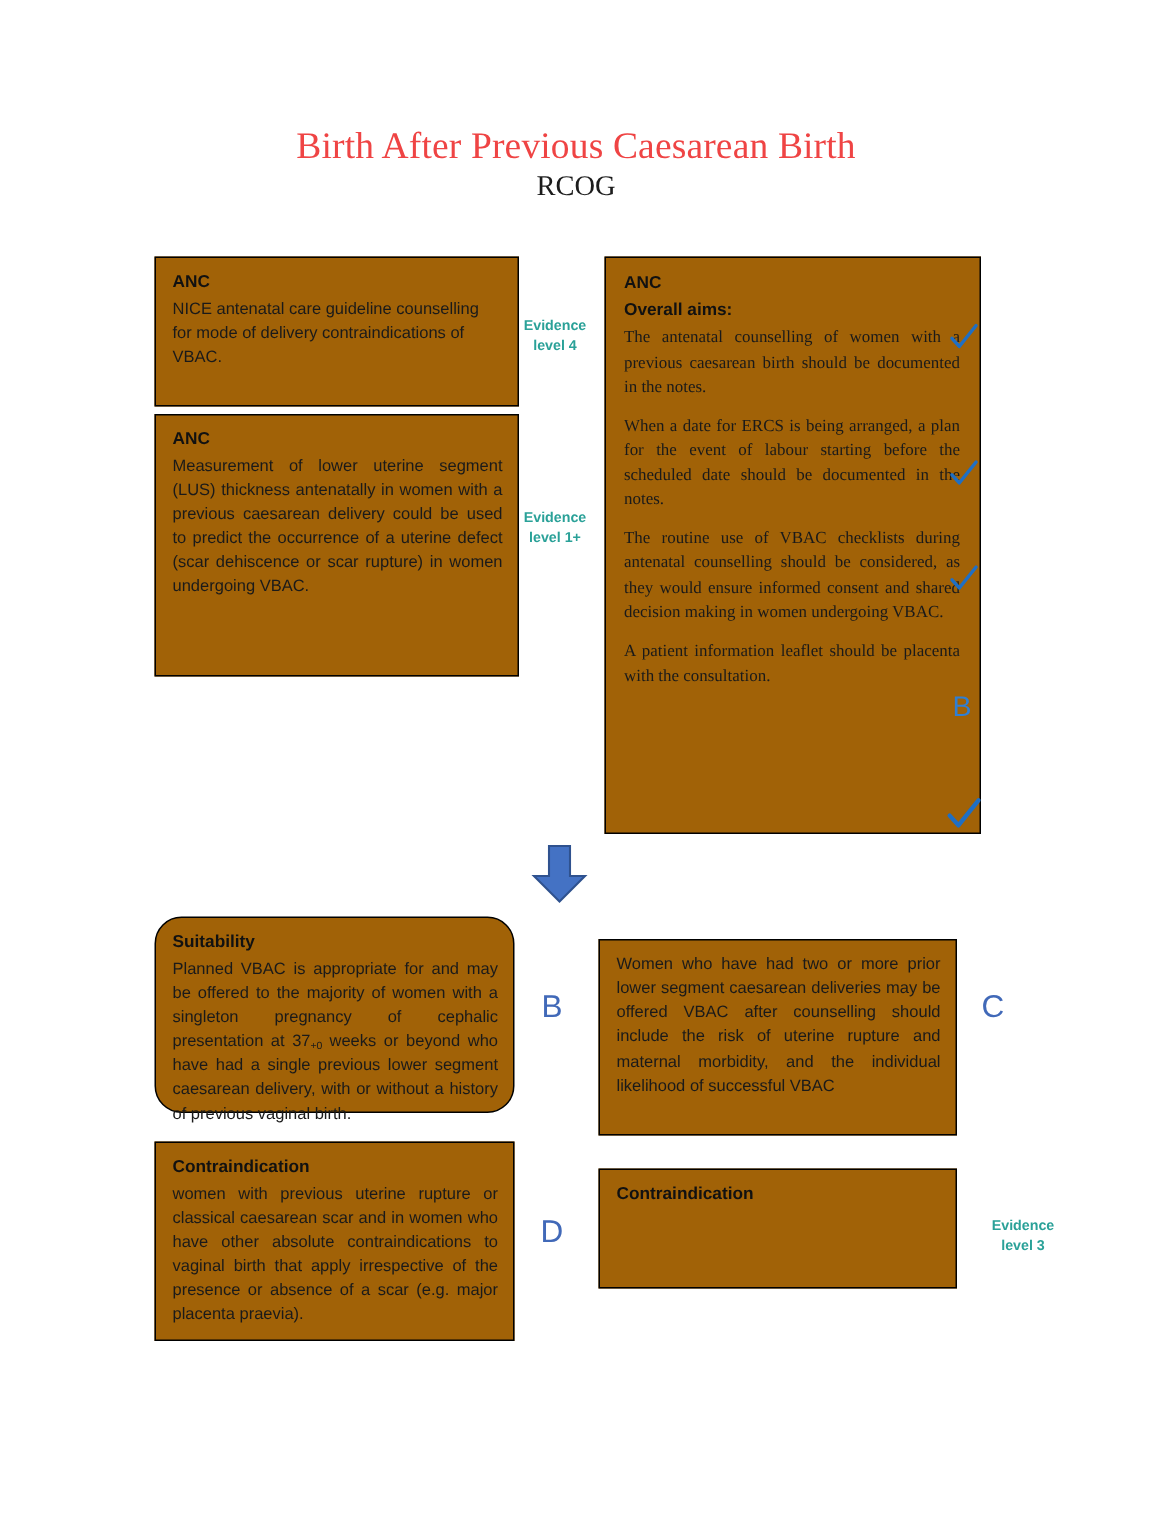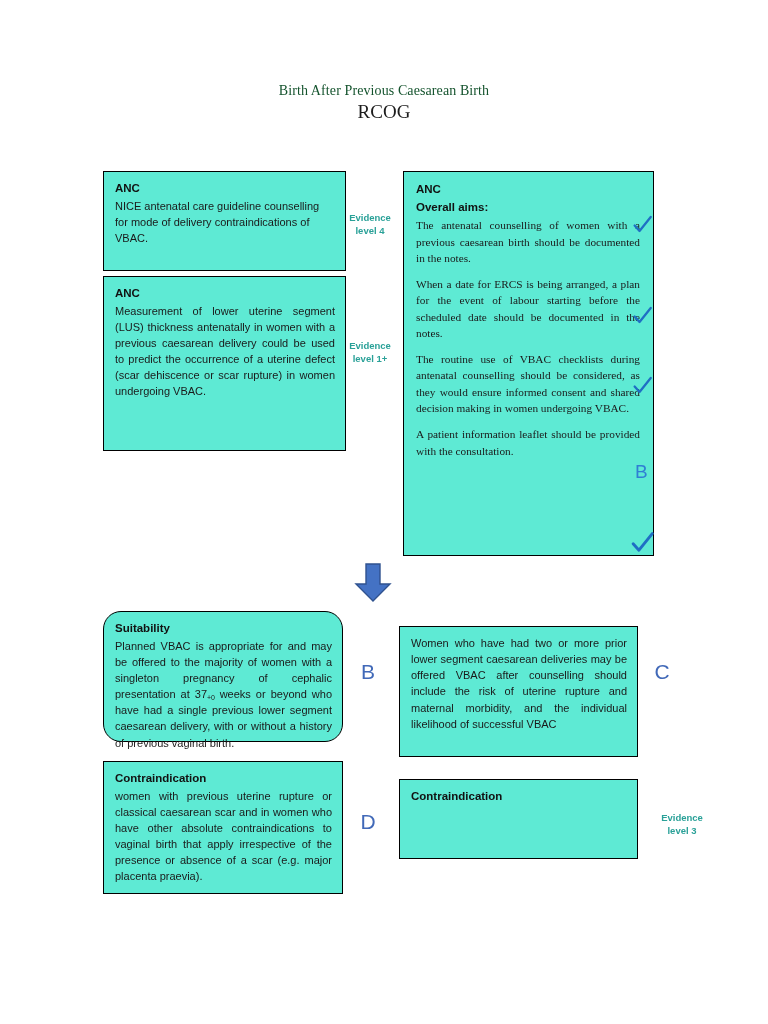--- a/index.html
+++ b/index.html
@@ -19,37 +19,37 @@
   
   #title-block {
     position: absolute;
     left: 0;
     top: 82px;
     width: 768px;
     text-align: center;
     font-family: "Liberation Serif", serif;
   }
   #title-line1 {
-    font-size: 14px;
+    font-size: 25px;
     letter-spacing: .1px;
-    color: #14532d;
+    color: #ef4444;
     line-height: 1.25;
   }
   #title-line2 {
     font-size: 19px;
     color: #1c1c1c;
     line-height: 1.3;
   }
 
   
   .box {
     position: absolute;
     box-sizing: border-box;
     border: 1.2px solid #000000;
-    background: #5eead4;
+    background: #a16207;
     padding: 8px 10px 8px 11px;
   }
   .box-heading {
     font-family: "Liberation Sans", sans-serif;
     font-weight: bold;
     font-size: 11.5px;
     line-height: 1.45;
     color: #111111;
     margin: 0 0 1px 0;
   }
@@ -163,21 +163,21 @@
   <div>level 1+</div>
 </div>
 
 <div class="box" style="left:403px; top:171px; width:251px; height:385px; padding:9px 13px 8px 12px;">
   <p class="box-heading">ANC</p>
   <p class="box-heading" style="margin-bottom:2px;">Overall aims:</p>
 
   <p class="serif-body serif-para">The antenatal counselling of women with a previous caesarean birth should be documented in the notes.</p>
   <p class="serif-body serif-para">When a date for ERCS is being arranged, a plan for the event of labour starting before the scheduled date should be documented in the notes.</p>
   <p class="serif-body serif-para">The routine use of VBAC checklists during antenatal counselling should be considered, as they would ensure informed consent and shared decision making in women undergoing VBAC.</p>
-  <p class="serif-body serif-para">A patient information leaflet should be provided with the consultation.</p>
+  <p class="serif-body serif-para">A patient information leaflet should be placenta with the consultation.</p>
 </div>
 
 <div class="check" style="left:632px; top:214px;">
   <svg width="21" height="21" viewBox="0 0 24 24" aria-hidden="true">
     <path d="M3 13.2 L8.6 19.4 L21.4 3.4" fill="none" stroke="#1f6fc4" stroke-width="2.6" stroke-linecap="round" stroke-linejoin="round"></path>
   </svg>
 </div>
 <div class="check" style="left:632px; top:305px;">
   <svg width="21" height="21" viewBox="0 0 24 24" aria-hidden="true">
     <path d="M3 13.2 L8.6 19.4 L21.4 3.4" fill="none" stroke="#1f6fc4" stroke-width="2.6" stroke-linecap="round" stroke-linejoin="round"></path>

